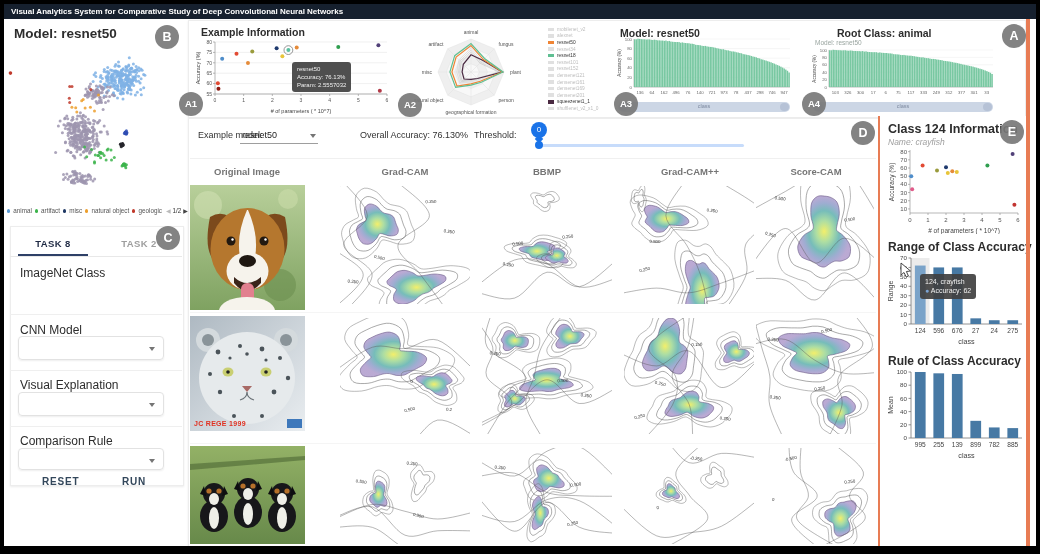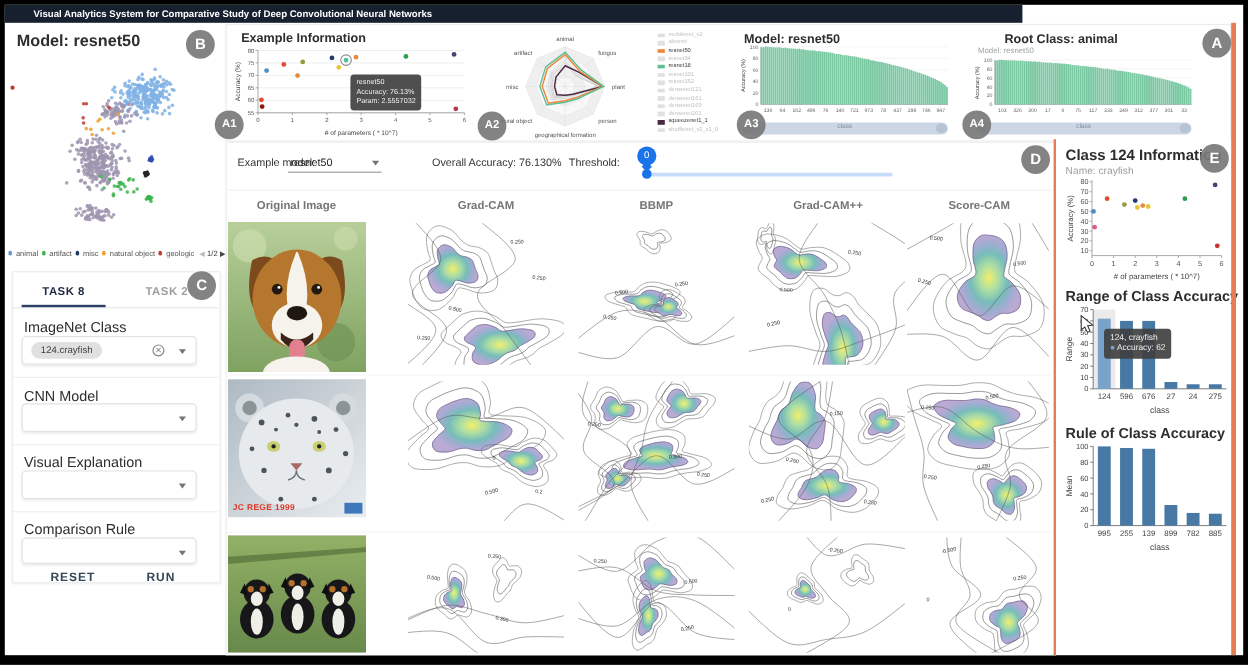--- a/index.html
+++ b/index.html
@@ -1,20 +1,20 @@
 <!DOCTYPE html>
 <html><head>
 <meta charset="utf-8">
 <style>
   html,body{margin:0;padding:0;background:#555;}
   #page{position:relative;width:1040px;height:554px;background:#000;font-family:"Liberation Sans",sans-serif;overflow:hidden;}
   #main{position:absolute;left:4px;top:4px;width:1032px;height:542px;background:#fff;overflow:hidden;}
   .abs{position:absolute;}
   svg{display:block;font-family:"Liberation Sans",sans-serif;}
-  #topbar{left:0;top:0;width:848px;height:15px;background:#16202e;color:#fff;font-size:8px;font-weight:700;line-height:15px;padding-left:24px;box-sizing:border-box;}
+  #topbar{left:0;top:0;width:1032px;height:15px;background:#16202e;color:#fff;font-size:8px;font-weight:700;line-height:15px;padding-left:7px;box-sizing:border-box;}
   .panel-title{font-weight:700;color:#2d2d2d;}
   #tsne-title{left:10px;top:22px;font-size:13.5px;}
   #tsne-legend{left:2px;top:203px;width:182px;display:flex;align-items:center;gap:2px;font-size:6.3px;color:#555;white-space:nowrap;}
   .lg-dot{width:4px;height:4px;border-radius:50%;display:inline-block;margin:0 1px;}
   .pg-arrow{font-size:6px;color:#444;cursor:default;}
   .card{background:#fff;border:1px solid #ededed;box-shadow:0 1px 2px rgba(0,0,0,0.08);}
   #header-card{left:184px;top:16px;width:836px;height:96px;}
   #grid-card{left:184px;top:114px;width:690px;height:427px;}
   .chart-title{font-size:10.5px;font-weight:700;color:#2d2d2d;}
   .chart-sub{font-size:6.5px;color:#9aa5a0;}
@@ -52,21 +52,21 @@
   .field-label{left:16px;font-size:12px;font-weight:400;color:#2d2d2d;}
   .field-box{left:14px;width:146px;height:24px;border:1px solid #e2e2e2;border-radius:4px;box-shadow:0 1px 2px rgba(0,0,0,0.07);box-sizing:border-box;}
   .field-box .caret{position:absolute;right:8px;top:10px;}
   .chip{position:absolute;left:7px;top:4px;background:#e0e0e0;border-radius:9px;font-size:8px;color:#424242;padding:3px 8px;line-height:1;}
   .clear-icon{position:absolute;right:26px;top:6px;width:10px;height:10px;border:1px solid #8a8a8a;border-radius:50%;color:#8a8a8a;font-size:7px;line-height:10px;text-align:center;box-sizing:border-box;}
   .fieldsep{left:6px;width:172px;height:1px;background:#efefef;}
   .btn{font-size:10px;font-weight:700;letter-spacing:0.8px;color:#33475b;cursor:default;}
   
   #right-panel{left:874px;top:112px;width:150px;height:430px;background:#fff;border-left:2px solid #e87c54;}
   #ci-title{left:884px;top:118px;font-size:12.5px;}
-  #ci-name{left:884px;top:133px;font-size:8.5px;color:#9e9e9e;}
+  #ci-name{left:884px;top:133px;font-size:8.5px;color:#9e9e9e;font-style:italic;}
   #rg-title{left:884px;top:236px;font-size:12px;}
   #mn-title{left:884px;top:350px;font-size:12px;}
   .wm{position:absolute;left:4px;bottom:4px;color:#e03020;font-size:7px;font-weight:700;letter-spacing:0.3px;}
 </style>
 </head>
 <body>
 
 <div id="page">
  <div id="main">
 
@@ -1669,25 +1669,20 @@
         </svg>
       </div>
 
   <div id="sidebar-card" class="abs card"></div>
   <div id="tab1" class="abs tab">TASK 8</div>
   <div id="tab2" class="abs tab">TASK 2</div>
   <div id="tab-divider" class="abs"></div>
   <div id="tab-underline" class="abs"></div>
 
   <div class="abs field-label" style="top:262px">ImageNet Class</div>
-  <div class="abs field-box" style="top:276px">
-    <span class="chip">124.crayfish</span>
-    <span class="clear-icon">✕</span>
-    <span class="caret"></span>
-  </div>
   <div class="abs fieldsep" style="top:310px"></div>
 
   <div class="abs field-label" style="top:319px">CNN Model</div>
   <div class="abs field-box" style="top:332px">
     <span class="caret"></span>
   </div>
   <div class="abs fieldsep" style="top:366px"></div>
 
   <div class="abs field-label" style="top:374px">Visual Explanation</div>
   <div class="abs field-box" style="top:388px">

